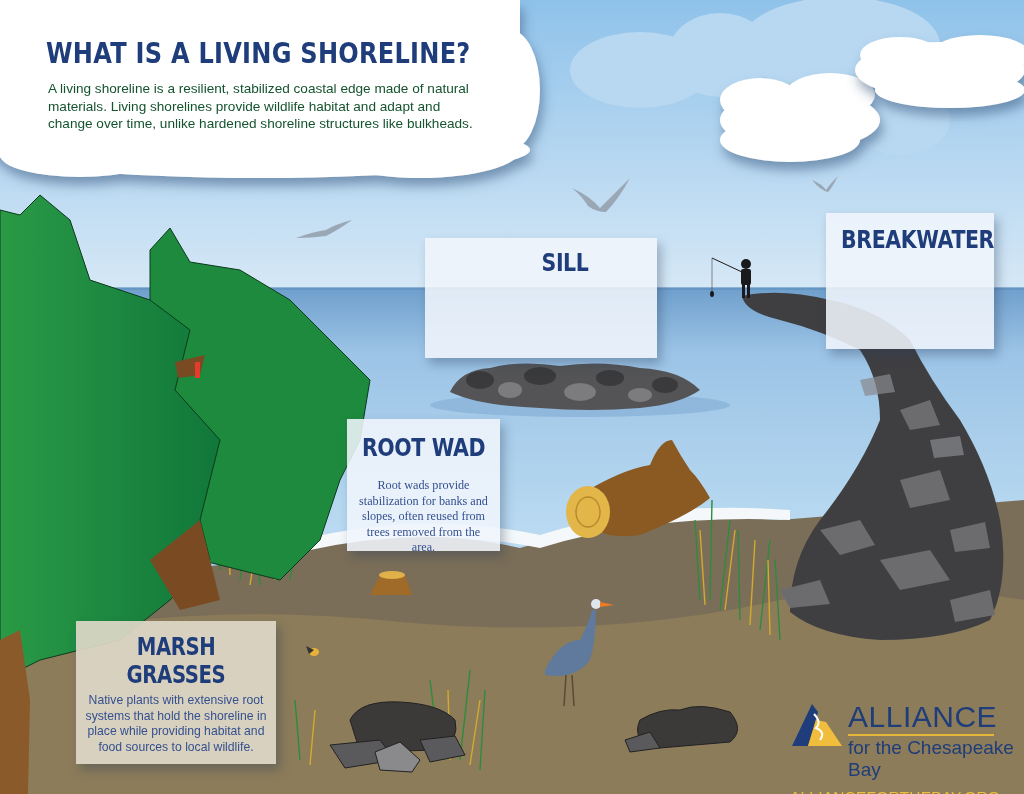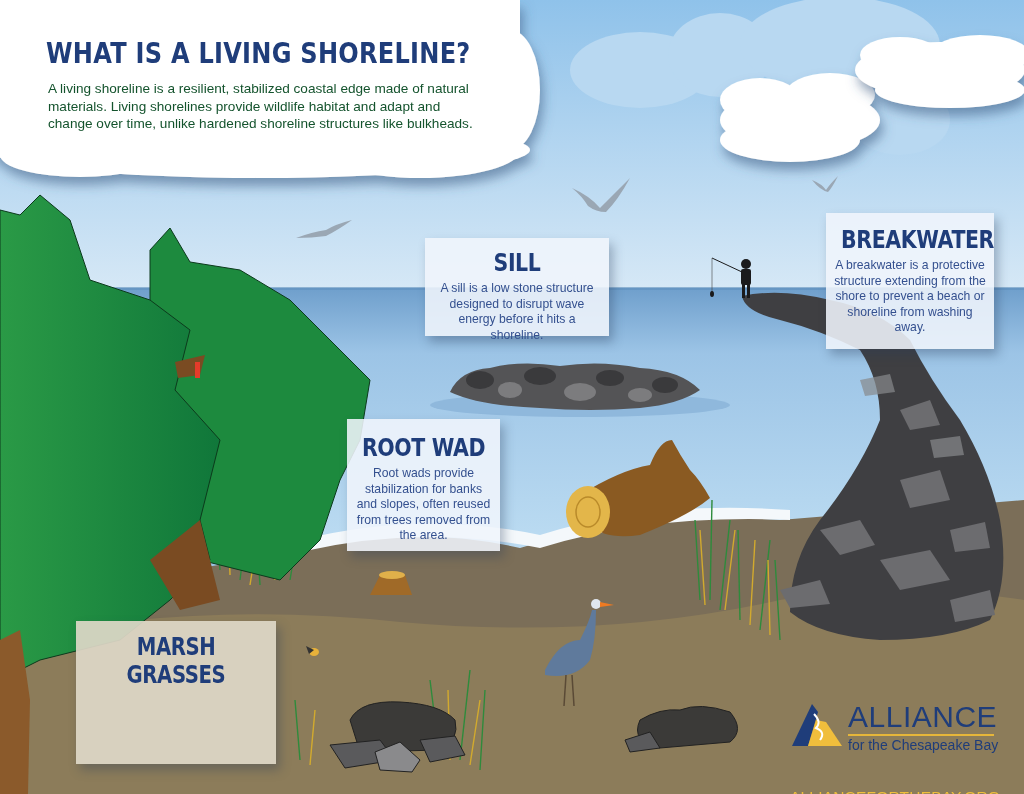--- a/index.html
+++ b/index.html
@@ -11,21 +11,21 @@
   .card .ttl { font-family: "DejaVu Sans", sans-serif; font-weight: bold; color: #1f3d7a;
                letter-spacing: -0.5px; transform: scaleX(0.82); transform-origin: center; display: block; }
   .card .body { font-size: 12.2px; line-height: 15.5px; color: #34508f; display: block; padding: 0 8px; }
   .intro-title { position: absolute; left: 46px; top: 36px; font-family: "DejaVu Sans", sans-serif;
                  font-weight: bold; font-size: 29px; color: #1f3d7a; transform: scaleX(0.83);
                  transform-origin: left; white-space: nowrap; letter-spacing: 0.3px; }
   .intro-text { position: absolute; left: 48px; top: 80px; width: 440px; font-size: 13.6px;
                 line-height: 17.5px; color: #14532d; }
   .logo-name { position: absolute; left: 848px; top: 700px; font-size: 30px; color: #1f3d7a;
                letter-spacing: 0.5px; }
-  .logo-sub { position: absolute; left: 848px; top: 737px; font-size: 14px; color: #1f3d7a; }
+  .logo-sub { position: absolute; left: 848px; top: 737px; font-size: 19px; color: #1f3d7a; }
   .logo-line { position: absolute; left: 848px; top: 734px; width: 146px; height: 1.5px; background: #e6b63a; }
   .logo-url { position: absolute; left: 790px; top: 788px; font-size: 15.5px; color: #f0be3c;
               letter-spacing: 0.2px; }
 </style>
 </head>
 <body>
 
 <svg class="scene" viewBox="0 0 1024 794" xmlns="http://www.w3.org/2000/svg">
   <defs>
     <linearGradient id="sky" x1="0" y1="0" x2="0" y2="1">
@@ -202,37 +202,36 @@
     <path d="M375 752 L400 742 L420 760 L412 772 L380 770 Z" fill="#8a8a8c"></path>
     <path d="M420 740 L455 736 L465 755 L430 762 Z" fill="#5a5a5c"></path>
     <path d="M640 720 Q660 708 680 710 Q700 702 730 712 Q745 730 730 742 L660 748 Q630 742 640 720 Z" fill="#3b3a38"></path>
     <path d="M625 740 L650 732 L660 748 L630 752 Z" fill="#5a5a5c"></path>
   </g>
 </svg>
 
 <div class="intro-title">WHAT IS A LIVING SHORELINE?</div>
 <div class="intro-text">A living shoreline is a resilient, stabilized coastal edge made of natural materials. Living shorelines provide wildlife habitat and adapt and change over time, unlike hardened shoreline structures like bulkheads.</div>
 
-<div class="card" style="left:425px;top:238px;width:184px;height:98px;">
+<div class="card" style="left:425px;top:238px;width:184px;height:120px;padding-left:48px;">
   <span class="ttl" style="font-size:25px;margin-top:10px;">SILL</span>
-  <span class="body" style="margin-top:4px;">A sill is a low stone structure designed to disrupt wave energy before it hits a shoreline.</span>
 </div>
 
 <div class="card" style="left:826px;top:213px;width:168px;height:136px;">
   <span class="ttl" style="font-size:25px;margin-top:12px;">BREAKWATER</span>
-  <span class="body" style="margin-top:4px;">A breakwater is a protective structure extending from the shore to prevent a beach or shoreline from washing away.</span>
 </div>
 
 <div class="card" style="left:347px;top:419px;width:153px;height:132px;">
   <span class="ttl" style="font-size:25px;margin-top:14px;">ROOT WAD</span>
-  <span class="body" style="margin-top:4px;">Root wads provide stabilization for banks and slopes, often reused from trees removed from the area.</span>
+  <span class="body" style="margin-top:16px;font-family:Liberation Serif, serif;">Root wads provide stabilization for banks and slopes, often reused from trees removed from the area.</span>
 </div>
 
 <div class="card" style="left:76px;top:621px;width:200px;height:143px;background:rgba(222,216,200,0.92);">
   <span class="ttl" style="font-size:24px;margin-top:12px;">MARSH GRASSES</span>
+  <span class="body" style="margin-top:4px;">Native plants with extensive root systems that hold the shoreline in place while providing habitat and food sources to local wildlife.</span>
 </div>
 
 <svg style="position:absolute;left:792px;top:700px;" width="52" height="48" viewBox="0 0 52 48">
   <polygon points="0,46 20,4 26,12 16,46" fill="#1f3d7a"></polygon>
   <polygon points="16,46 24,20 34,22 50,46" fill="#f0be3c"></polygon>
   <path d="M22 14 Q30 22 24 28 Q34 32 28 40" stroke="#ffffff" stroke-width="2" fill="none"></path>
 </svg>
 <div class="logo-name">ALLIANCE</div>
 <div class="logo-line"></div>
 <div class="logo-sub">for the Chesapeake Bay</div>

